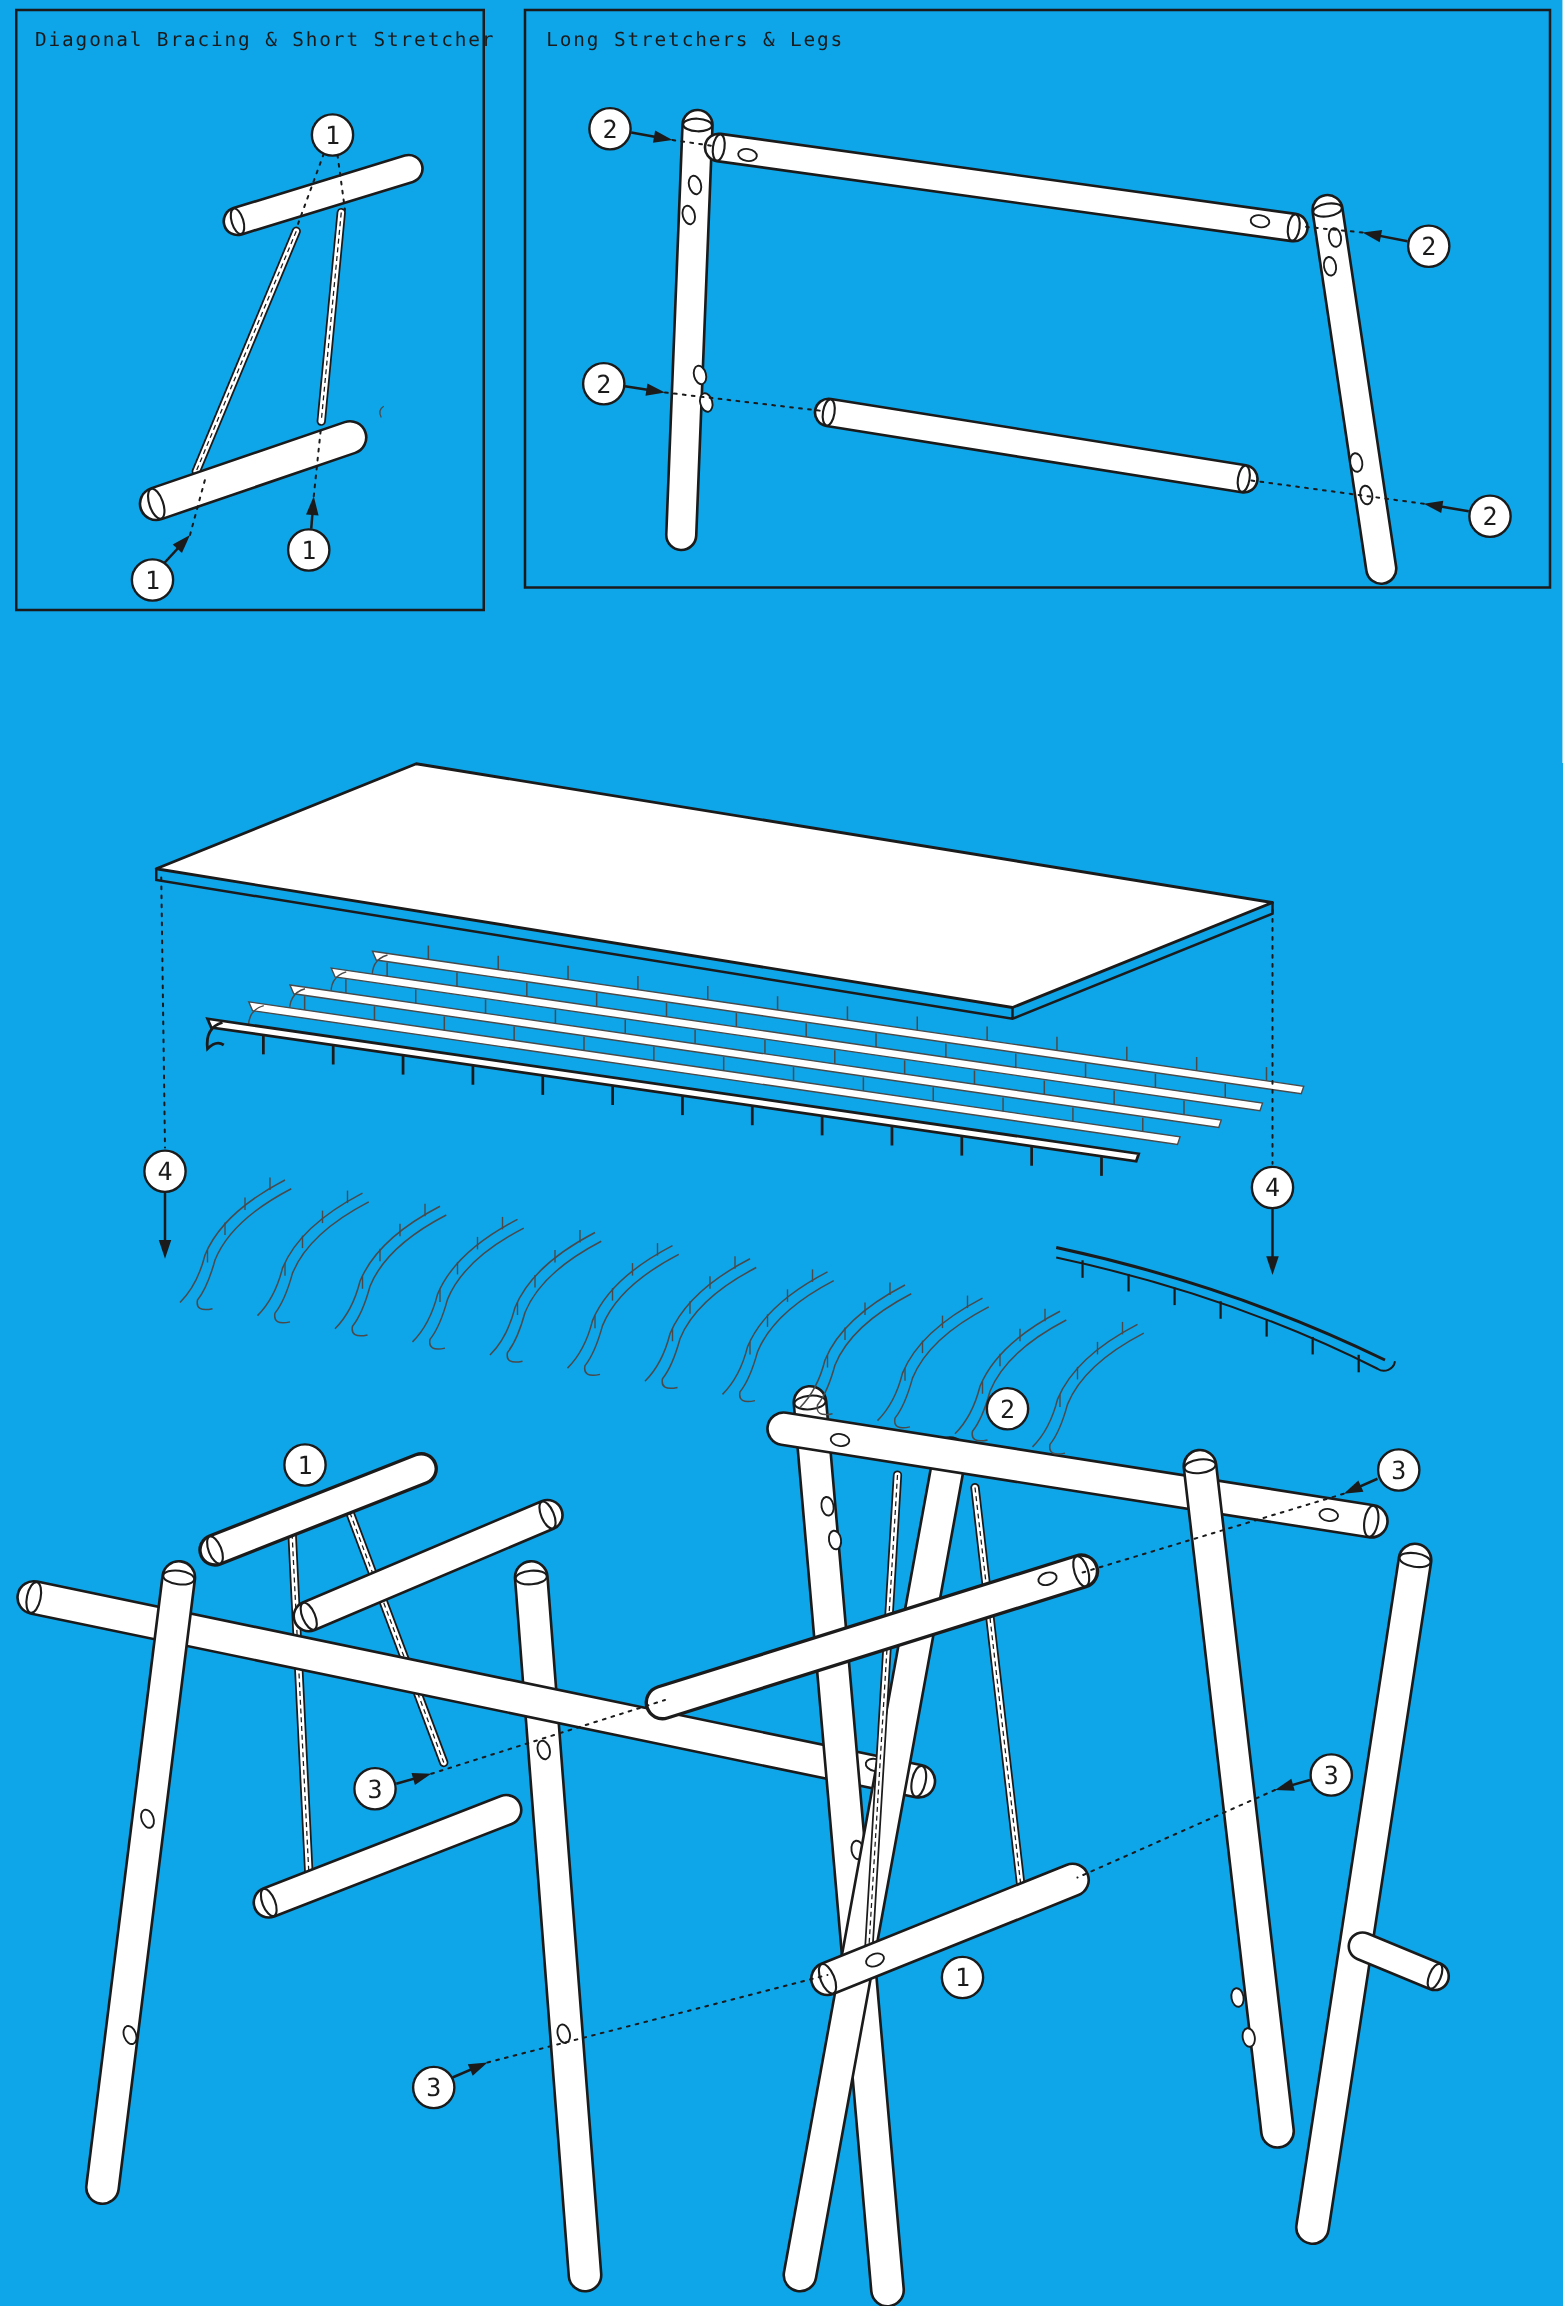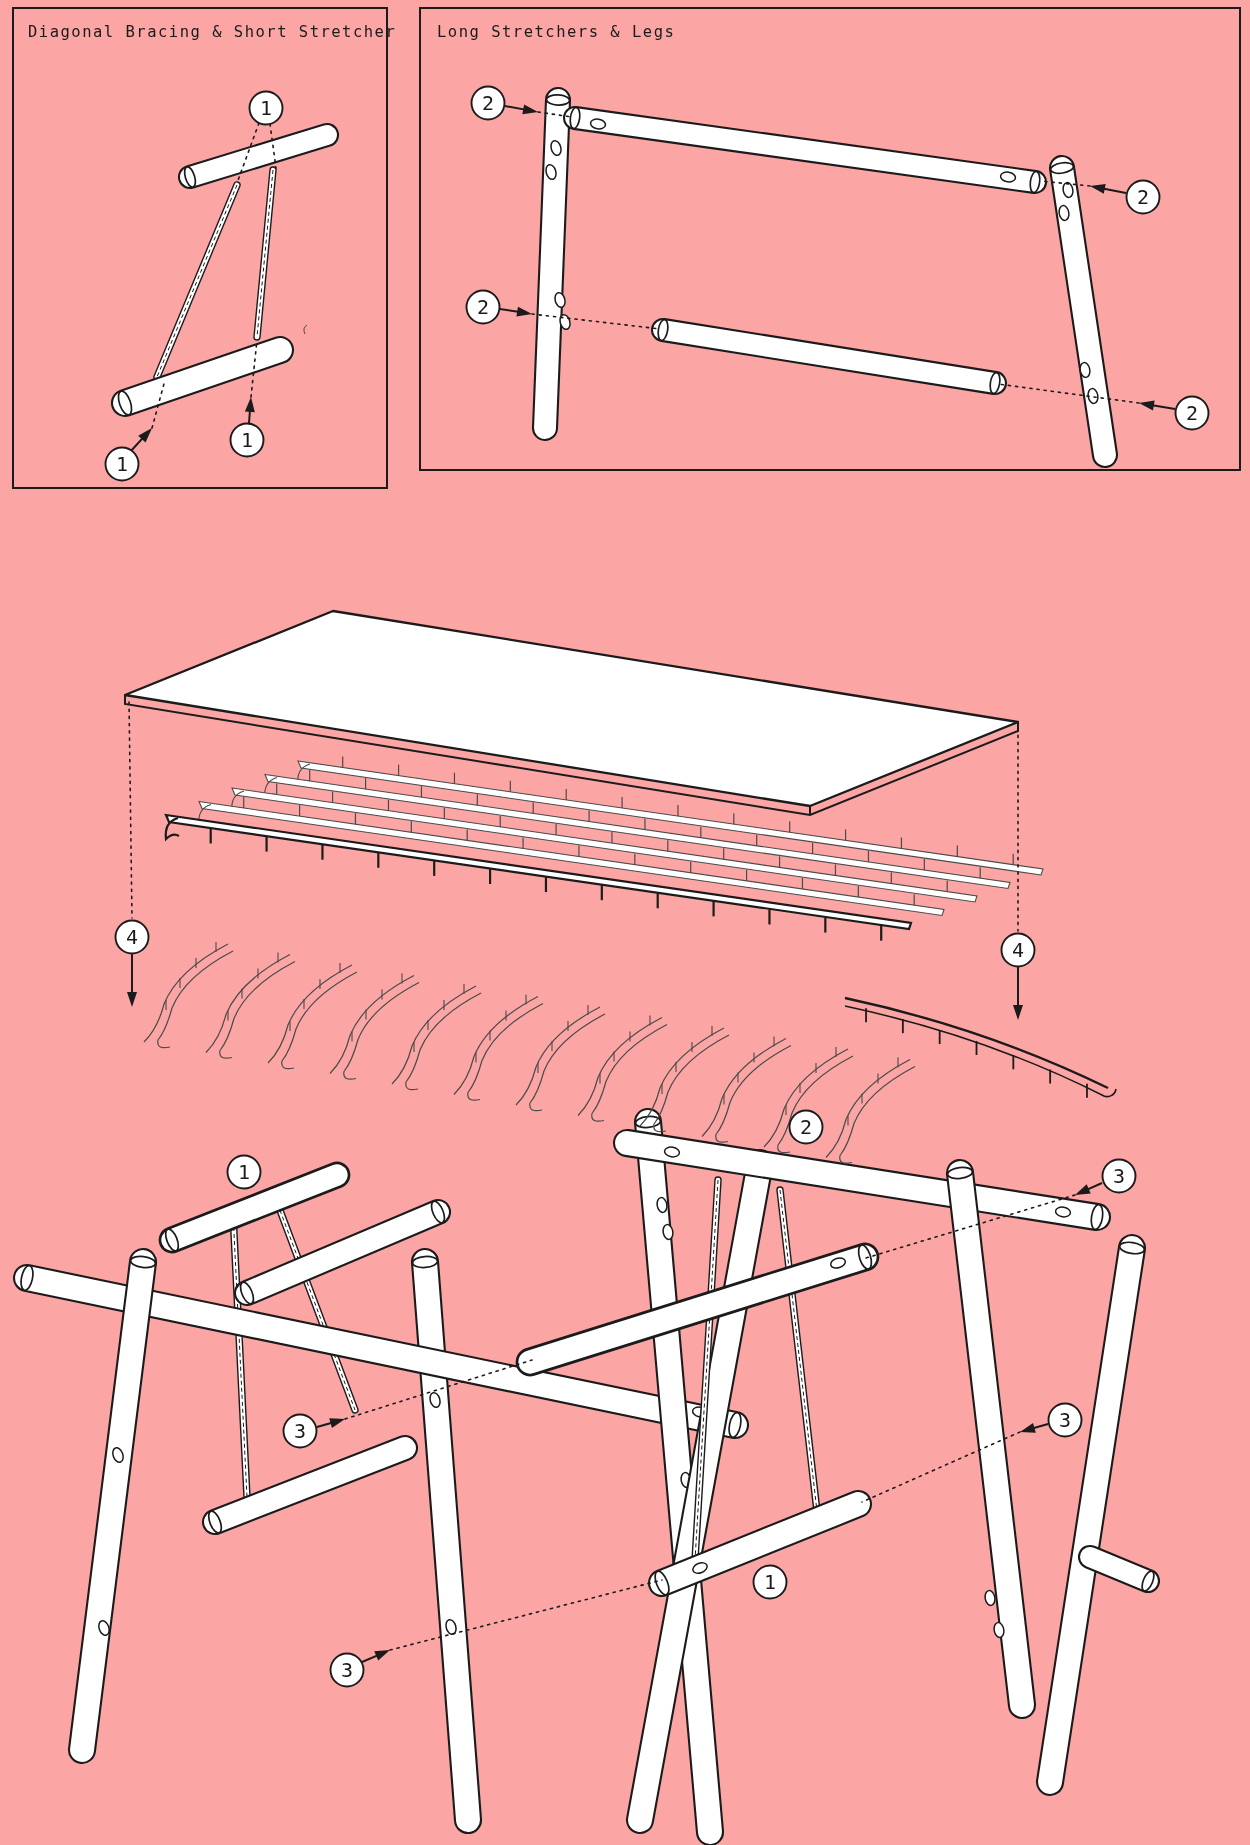--- a/index.html
+++ b/index.html
@@ -1,16 +1,16 @@
 <!DOCTYPE html>
 <html><head>
 <meta charset="utf-8">
 <style>
   html,body{margin:0;padding:0;background:#ffffff;}
-  .canvas{position:relative;width:1250px;height:1845px;background:#fca5a5;overflow:hidden;
+  .canvas{position:relative;width:1250px;height:1845px;background:#0ea5e9;overflow:hidden;
           font-family:"DejaVu Sans Mono", monospace;}
   svg{position:absolute;left:0;top:0;}
   text.panel-title{font-family:"DejaVu Sans Mono", monospace;font-size:15.5px;letter-spacing:1.5px;fill:#1b1b1b;}
 </style>
 </head>
 <body>
 
 <div class="canvas">
   <svg id="scene" width="1250" height="1845" viewBox="0 0 1250 1845">
     <rect id="panel1-box" fill="none" stroke="#1b1b1b" stroke-width="2" x="13" y="8" width="374" height="480"></rect>

